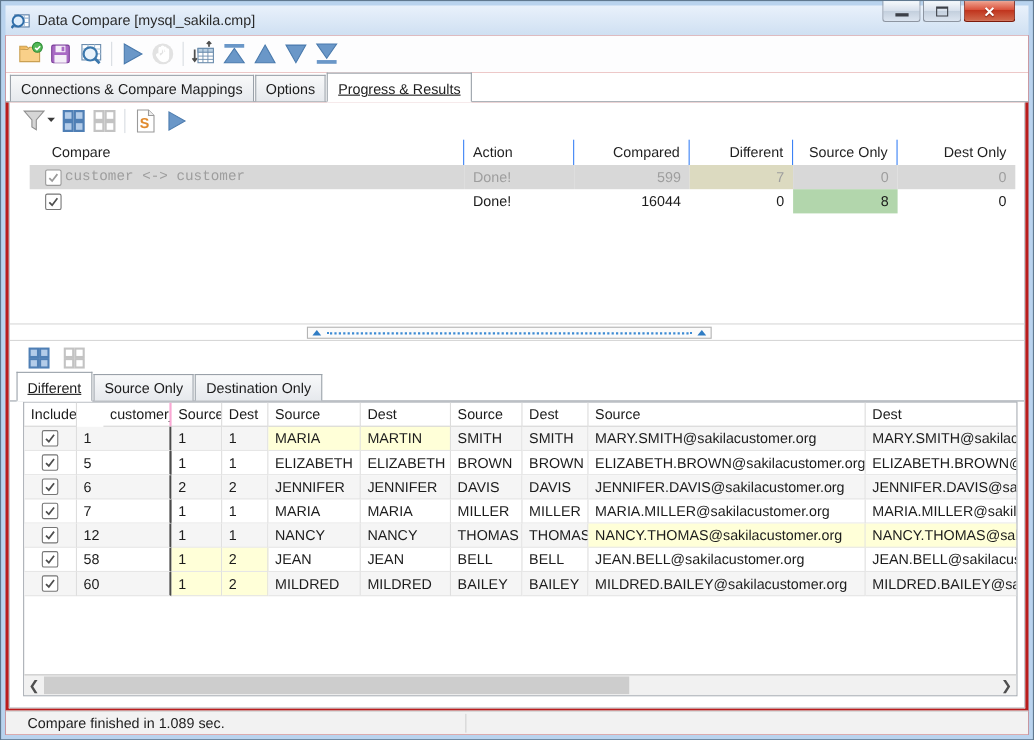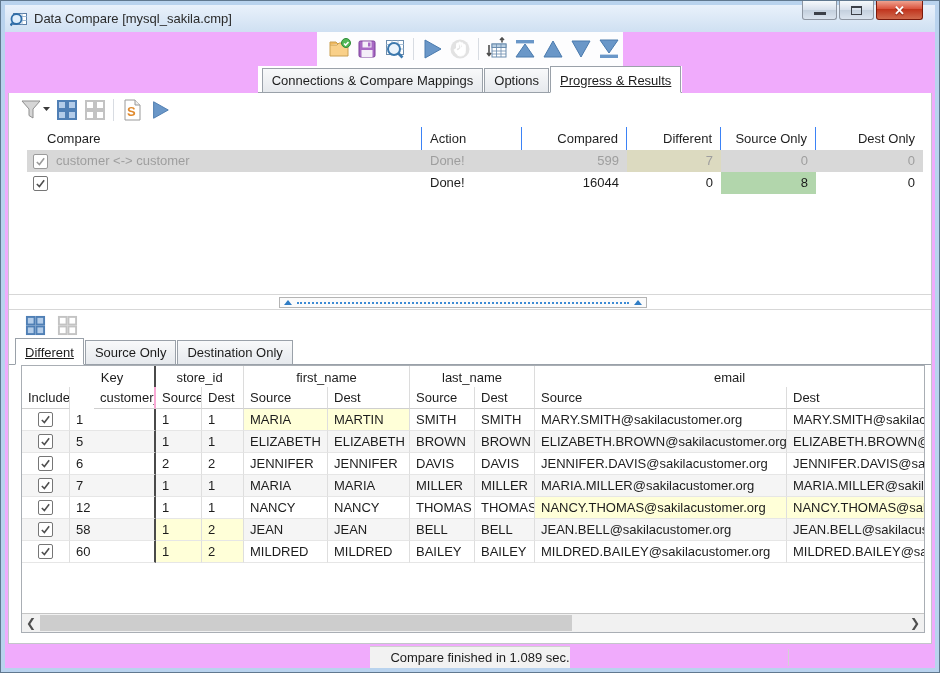--- a/index.html
+++ b/index.html
@@ -16,42 +16,42 @@
   .title-text{ font-size:13px; color:#2a2a2a; }
   .win-btns{ position:absolute; top:-4px; right:12px; display:flex; }
   .wbtn{ height:19px; border:1px solid #8d95a1; border-top:none; display:flex; align-items:center; justify-content:center; cursor:default; }
   .wbtn.min{ width:35px; border-radius:0 0 3px 3px; background:linear-gradient(#f6f9fc,#d6dfeb 50%,#c3cfdd 50%,#dbe4ef); margin-right:2px;}
   .wbtn.max{ width:35px; border-radius:0 0 3px 3px; background:linear-gradient(#f6f9fc,#d6dfeb 50%,#c3cfdd 50%,#dbe4ef); margin-right:2px;}
   .wbtn.close{ width:47px; border-radius:0 0 3px 3px; border-color:#7c1a0b; background:linear-gradient(#efa28f,#d9503a 45%,#c0331c 45%,#d06a4e); }
   .glyph-min{ width:12px; height:3px; background:#3c4048; margin-top:6px; }
   .glyph-max{ width:11px; height:9px; border:1px solid #3c4048; border-top:2px solid #3c4048; background:transparent; }
   .glyph-close{ color:#fff; font-weight:bold; font-size:13px; text-shadow:0 1px 1px #7c1a0b; }
   
-  .content{ flex:1; background:#f0abfc; display:flex; flex-direction:column; overflow:hidden;align-items:center; }
+  .content{ flex:1; background:#b91c1c; display:flex; flex-direction:column; overflow:hidden; }
   
   .toolbar{ height:34px; display:flex; align-items:center; padding-left:8px; background:#fdfdfe; }
   .tbtn{ width:28px; height:28px; display:flex; align-items:center; justify-content:center; }
   .tsep{ width:1px; height:22px; background:#d8dce2; margin:0 4px; }
   
   .tabbar{ display:flex; align-items:flex-end; padding-left:4px; height:27px; border-bottom:1px solid #9aa1a9; background:#fff; }
   .tab{ padding:4px 9px 4px 9px; border:1px solid #9aa1a9; border-bottom:none; background:linear-gradient(#f8f9fa,#e6e9ed); margin-right:1px; color:#1c1c1c; white-space:nowrap; }
   .tab.active{ background:#fff; padding-top:6px; position:relative; margin-bottom:-1px; border-bottom:1px solid #fff;text-decoration:underline; }
   
   .tab-panel{ flex:1; border-left:1px solid #c3c6ca; border-right:1px solid #c3c6ca; border-bottom:1px solid #c3c6ca; margin:0 3px; display:flex; flex-direction:column; overflow:hidden; background:#fff; }
   
   .ftoolbar{ height:34px; display:flex; align-items:center; padding-left:10px; }
   
   .ugrid{ margin-left:18px; margin-right:8px; }
   .ugrid-row{ display:grid; grid-template-columns:var(--ucols); }
   .uh{ padding:4px 8px; color:#1f1f1f; border-right:1px solid #3b82f6; white-space:nowrap; overflow:hidden; }
   .uh:last-child{ border-right:none; }
   .uh.num{ text-align:right; }
   .ucell{ height:22px; line-height:22px; padding:0 8px; white-space:nowrap; overflow:hidden; }
   .ucell.num{ text-align:right; }
-  .ucell.name{ display:flex; align-items:center; gap:8px; padding-left:6px; }
+  .ucell.name{ display:flex; align-items:center; gap:3px; padding-left:14px;font-family:Liberation Mono, monospace; }
   .urow.sel .ucell{ background:#d8d8d8; color:#9e9e9e; }
   .urow.sel .ucell.hl-mut{ background:#dcdac0; }
   .ucell.hl-green{ background:#b2d6ac; }
   .cb{ width:15px; height:15px; min-width:15px; background:#fff; border:1px solid #767676; border-radius:2px; display:inline-flex; align-items:center; justify-content:center; color:#4e4e4e; }
   .urow.sel .cb{ color:#9a9a9a; border-color:#9a9a9a; }
   .cb svg{ width:11px; height:11px; }
   .cb svg path{ stroke:currentColor; stroke-width:1.7; fill:none; }
   .ufiller{ flex:1; }
   
   .splitband{ height:16px; border-top:1px solid #d7d7d7; border-bottom:1px solid #d7d7d7; position:relative; }
@@ -305,28 +305,20 @@
       </div>
 
       <div class="rtabbar">
         <div class="tab active">Different</div>
         <div class="tab">Source Only</div>
         <div class="tab">Destination Only</div>
       </div>
 
       <div class="rpanel">
 
-        <div class="dgrid-row">
-          <div class="gc"></div>
-          <div class="gc bK">Key</div>
-          <div class="gc s2 bR">store_id</div>
-          <div class="gc s2 bR">first_name</div>
-          <div class="gc s2 bR">last_name</div>
-          <div class="gc s2">email</div>
-        </div>
 
         <div class="dgrid-row">
           <div class="dh">Include</div>
           <div class="dh bK">customer_id</div>
           <div class="dh">Source</div>
           <div class="dh">Dest</div>
           <div class="dh">Source</div>
           <div class="dh">Dest</div>
           <div class="dh">Source</div>
           <div class="dh">Dest</div>

